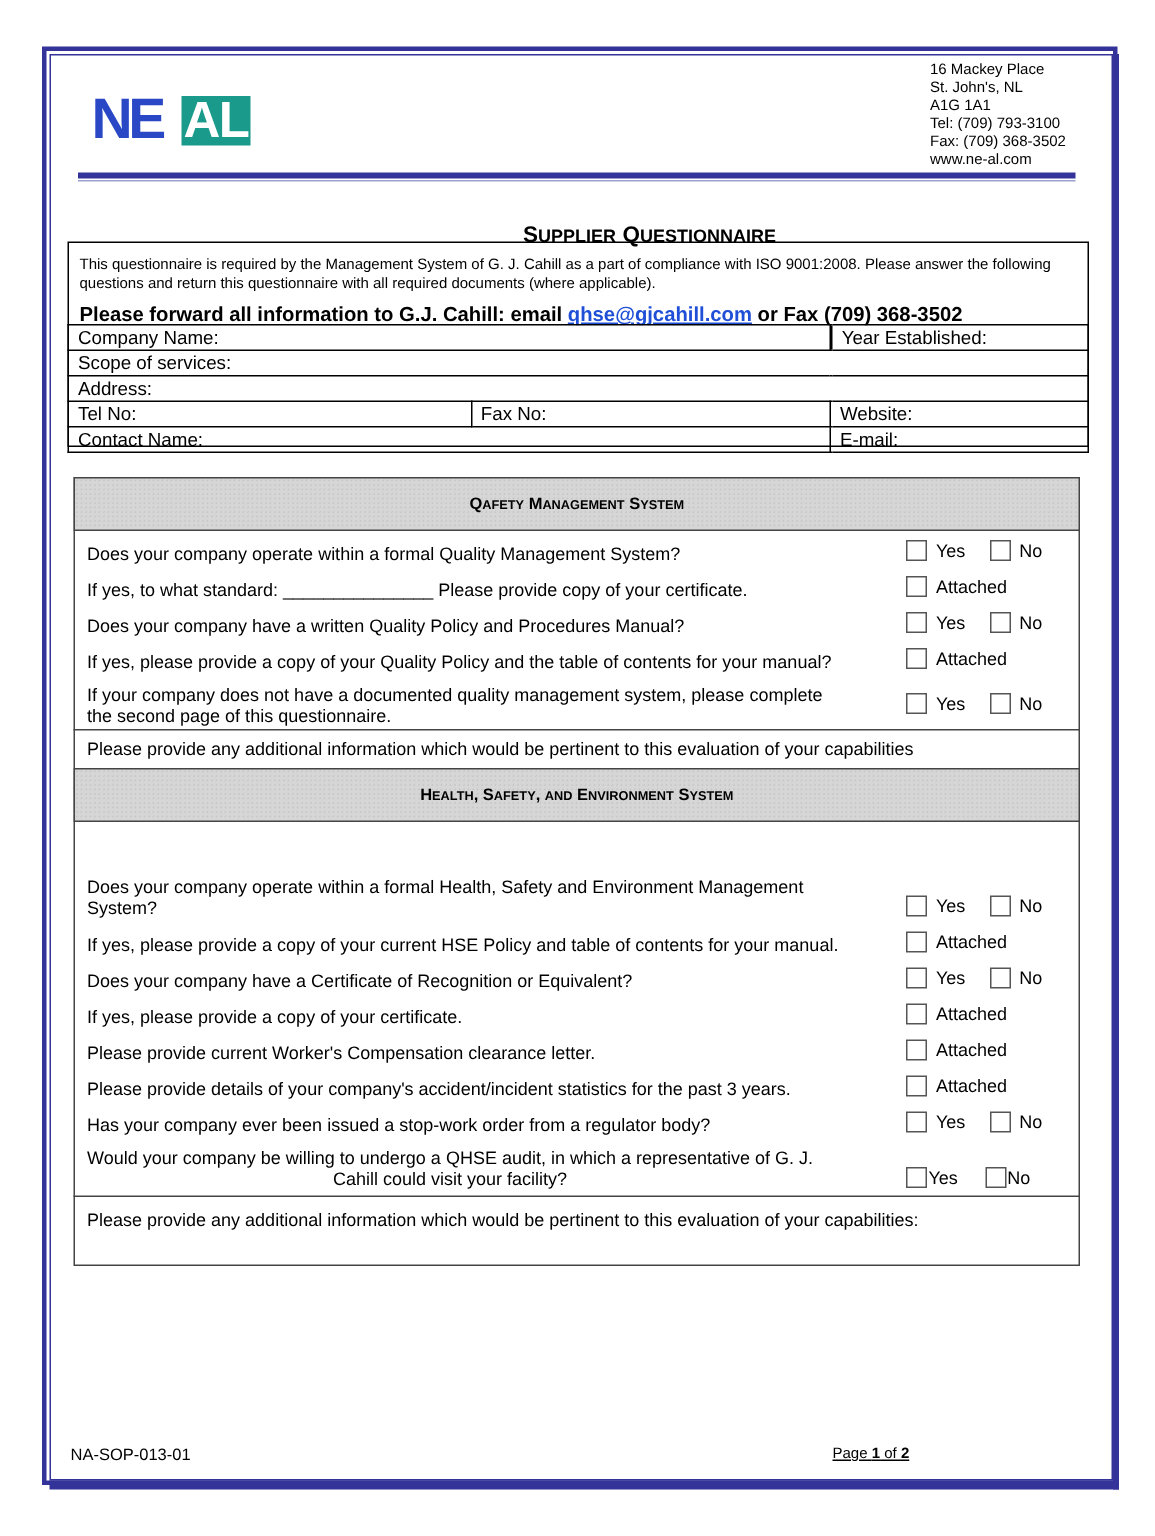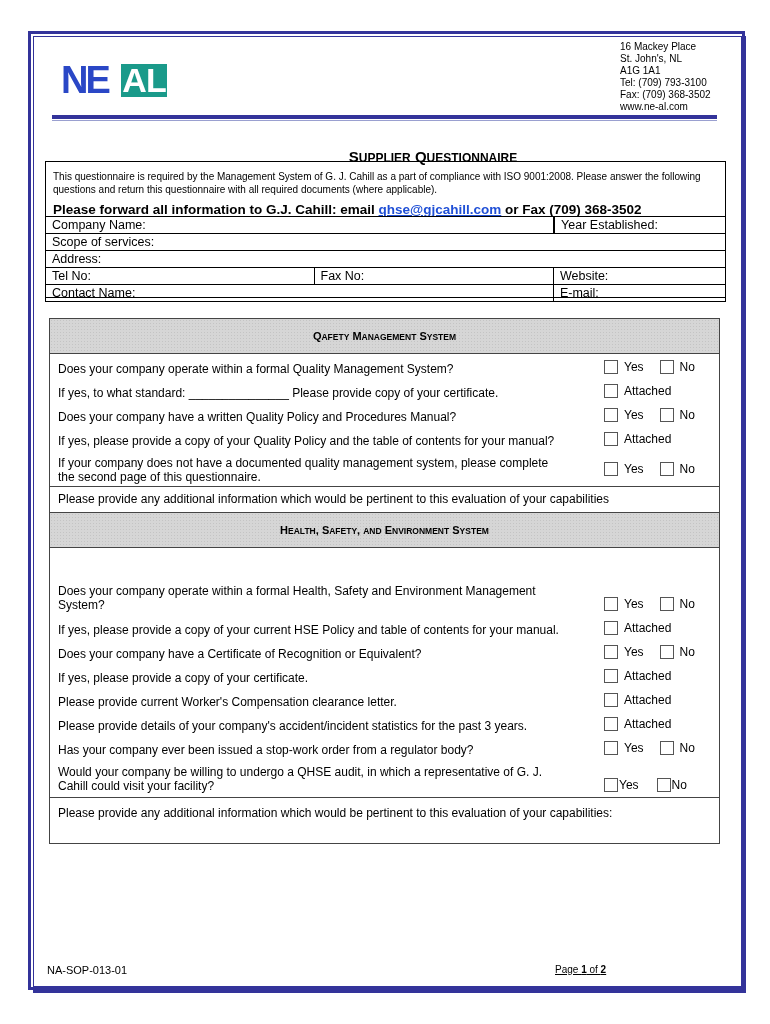--- a/index.html
+++ b/index.html
@@ -200,21 +200,21 @@
 </div>
 
 <div class="q" style="top:743px;">Has your company ever been issued a stop-work order from a regulator body?</div>
 <div class="opts" style="top:741px;">
   <span class="cb"></span>
     <span class="opt-label">Yes</span>
   <span class="cb"></span>
     <span>No</span>
 </div>
 
-<div class="q" style="top:765px;">
+<div class="q" style="top:765px;text-align:center;">
   <div>Would your company be willing to undergo a QHSE audit, in which a representative of G. J.</div>
   <div>Cahill could visit your facility?</div>
 </div>
 <div class="opts" style="top:778px;">
   <span class="cb tight"></span>
     <span class="opt-label" style="margin-right:18px;">Yes</span>
   <span class="cb tight"></span>
     <span>No</span>
 </div>
 

